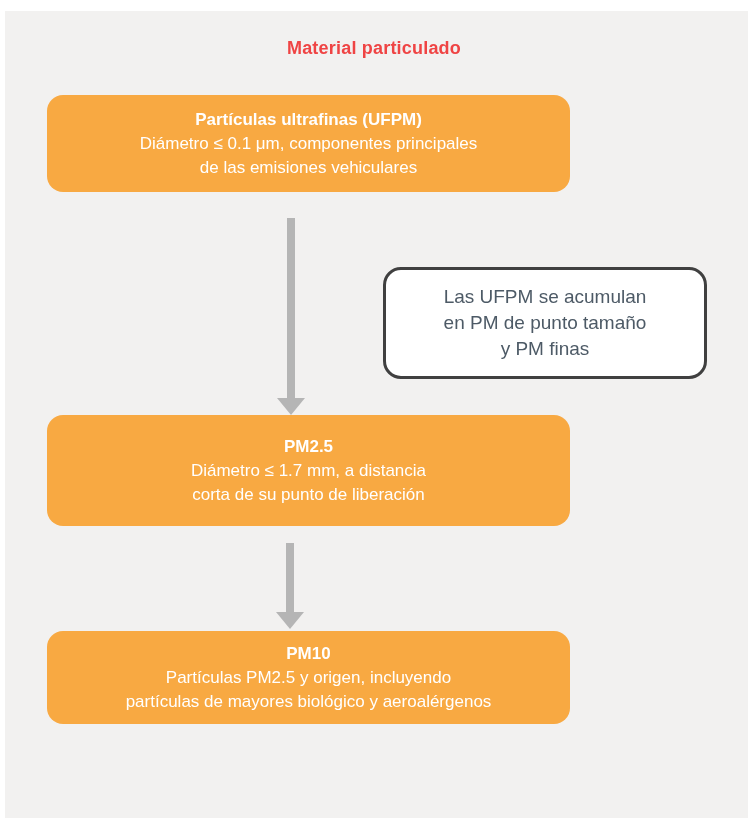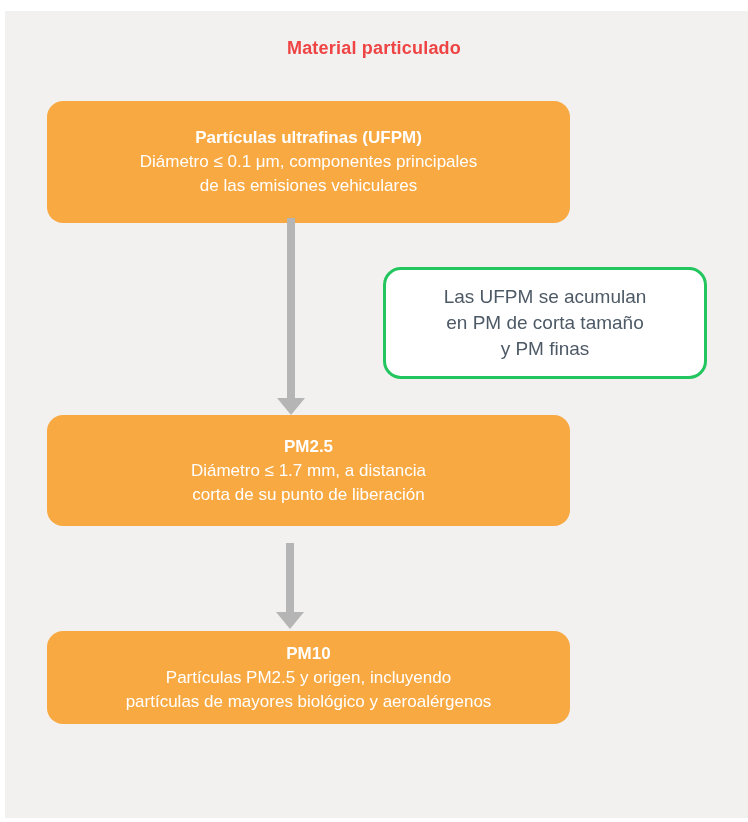--- a/index.html
+++ b/index.html
@@ -44,21 +44,21 @@
     color: #ffffff;
     display: flex;
     flex-direction: column;
     justify-content: center;
     align-items: center;
     text-align: center;
     font-size: 17px;
     line-height: 24px;
   }
   .node-heading { font-weight: 700; }
-  .box1 { top: 101px;  height: 122px; }
+  .box1 { top: 95px;  height: 97px; }
   .box2 { top: 415px; height: 111px; }
   .box3 { top: 631px; height: 93px; }
 
   .arrow { position: absolute; }
   .arrow-line {
     position: absolute;
     width: 8px;
     background: #b5b5b5;
     left: 0;
     top: 0;
@@ -80,21 +80,21 @@
   .arrow2 .arrow-head { left: -10px; top: 69px; }
 
   .callout {
     position: absolute;
     left: 383px;
     top: 267px;
     width: 324px;
     height: 112px;
     box-sizing: border-box;
     background: #ffffff;
-    border: 3px solid #22c55e;
+    border: 3px solid #404040;
     border-radius: 18px;
     color: #4d5a66;
     display: flex;
     flex-direction: column;
     justify-content: center;
     align-items: center;
     text-align: center;
     font-size: 19px;
     line-height: 26px;
   }
@@ -113,21 +113,21 @@
     <div class="node-line">de las emisiones vehiculares</div>
   </div>
 
   <div class="arrow arrow1">
     <div class="arrow-line"></div>
     <div class="arrow-head"></div>
   </div>
 
   <div class="callout">
     <div>Las UFPM se acumulan</div>
-    <div>en PM de corta tamaño</div>
+    <div>en PM de punto tamaño</div>
     <div>y PM finas</div>
   </div>
 
   <div class="node box2">
     <div class="node-heading">PM2.5</div>
     <div class="node-line">Diámetro ≤ 1.7 mm, a distancia</div>
     <div class="node-line">corta de su punto de liberación</div>
   </div>
 
   <div class="arrow arrow2">

